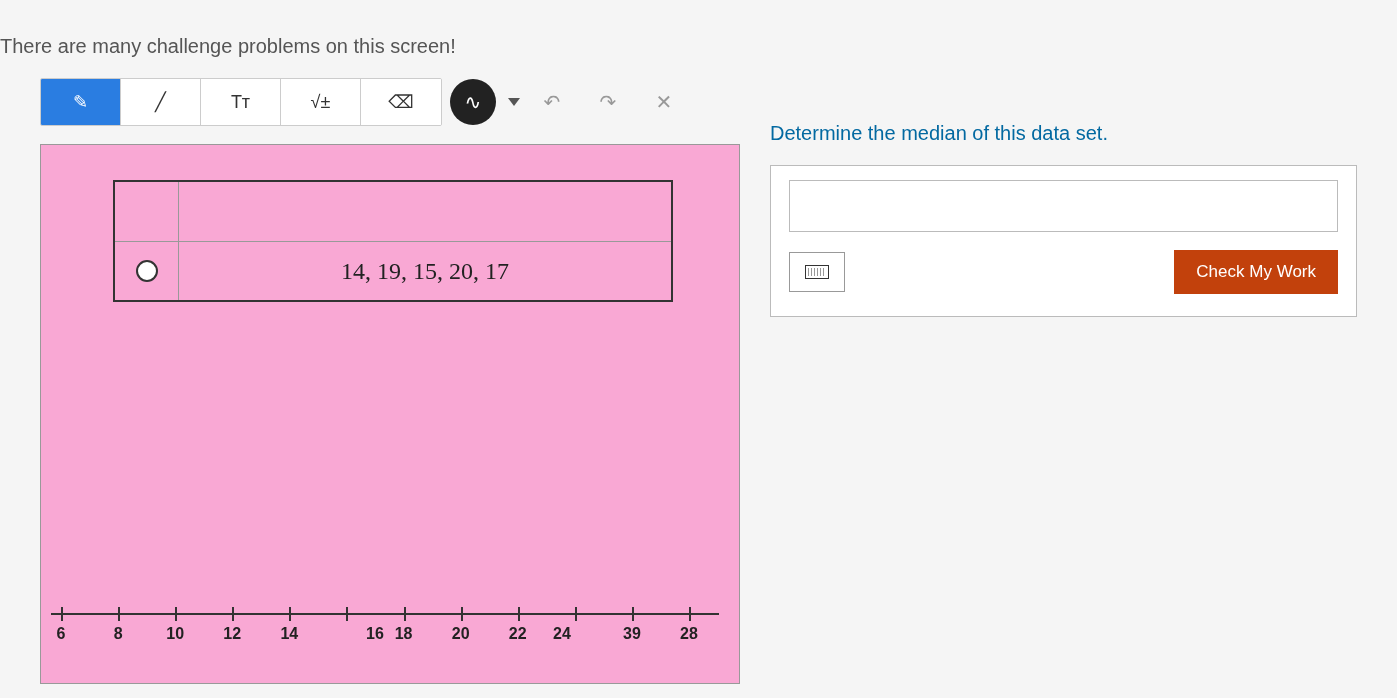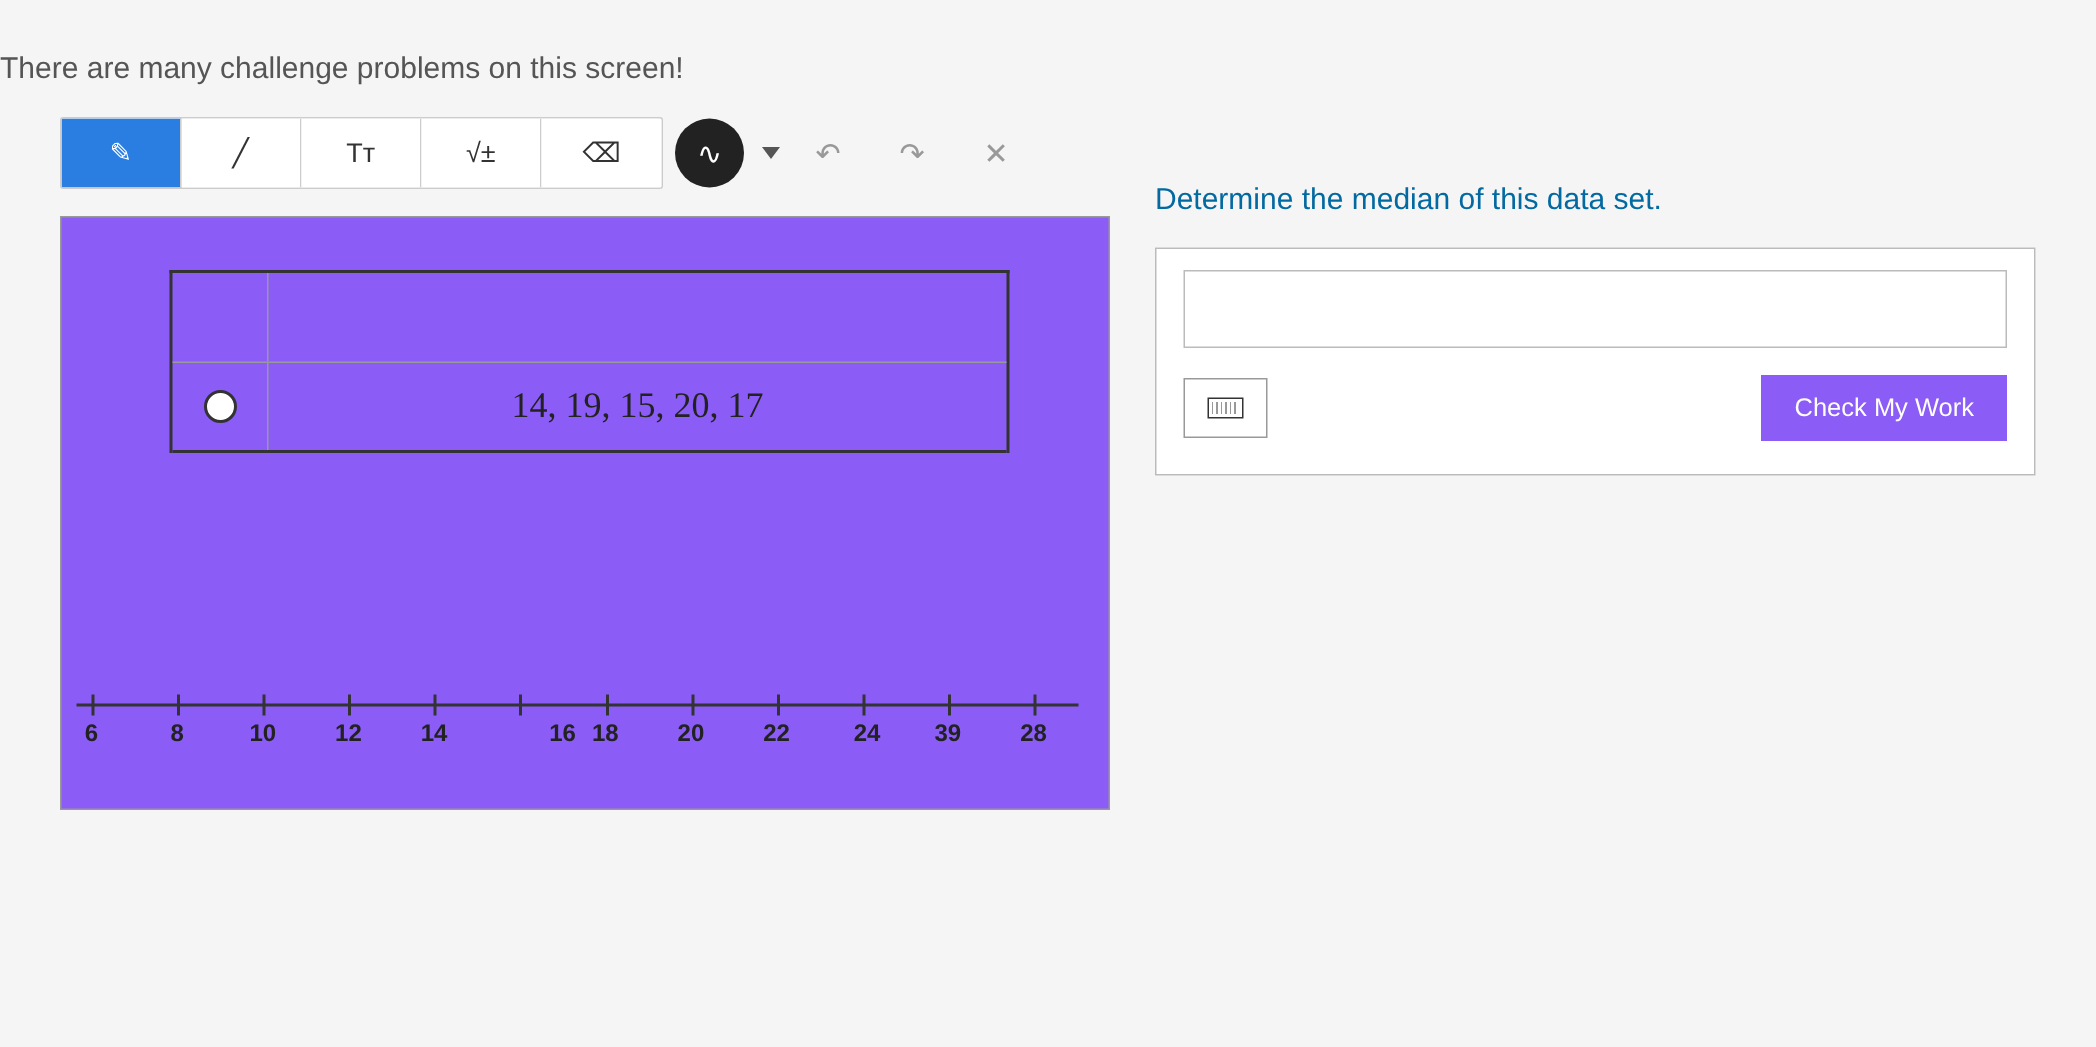--- a/index.html
+++ b/index.html
@@ -75,23 +75,23 @@
   .hist-btn {
     width: 36px; height: 36px;
     display: flex; align-items: center; justify-content: center;
     color: #999; font-size: 20px; cursor: pointer;
     margin: 0 6px;
   }
 
   
   .canvas {
     border: 1px solid #999;
-    background: #8b5cf6;
+    background: #f9a8d4;
     margin-top: 18px;
-    height: 396px;
+    height: 540px;
     position: relative;
   }
   .table-widget {
     position: absolute;
     top: 35px; left: 72px;
     width: 560px;
     border: 2px solid #333;
     border-bottom: none;
   }
   .table-row {
@@ -190,21 +190,21 @@
     border: 1.5px solid #333;
     position: relative;
   }
   .kbd-icon::before {
     content:"";
     position:absolute; inset:2px;
     background: repeating-linear-gradient(90deg,#333 0 1px,transparent 1px 3px);
     opacity:.5;
   }
   .check-btn {
-    background: #8b5cf6;
+    background: #c2410c;
     color: #fff;
     border: none;
     padding: 12px 22px;
     font-size: 17px;
     cursor: pointer;
   }
 </style>
 </head>
 <body>
 
@@ -273,21 +273,21 @@
           <div class="numline-label" style="left: 238.364px;">14</div>
           <div class="numline-tick" style="left: 295.455px;"></div>
           <div class="numline-label" style="left: 312px; margin-left: 12px;">16</div>
           <div class="numline-tick" style="left: 352.545px;"></div>
           <div class="numline-label" style="left: 352.545px;">18</div>
           <div class="numline-tick" style="left: 409.636px;"></div>
           <div class="numline-label" style="left: 409.636px;">20</div>
           <div class="numline-tick" style="left: 466.727px;"></div>
           <div class="numline-label" style="left: 466.727px;">22</div>
           <div class="numline-tick" style="left: 523.818px;"></div>
-          <div class="numline-label" style="left: 527px; text-align: center;">24</div>
+          <div class="numline-label" style="left: 511px; text-align: center;">24</div>
           <div class="numline-tick" style="left: 580.909px;"></div>
           <div class="numline-label" style="left: 580.909px;">39</div>
           <div class="numline-tick" style="left: 638px;"></div>
           <div class="numline-label" style="left: 638px;">28</div>
         </div>
     </div>
   </div>
 
   <div class="right-col">
     <div class="prompt">Determine the median of this data set.</div>

